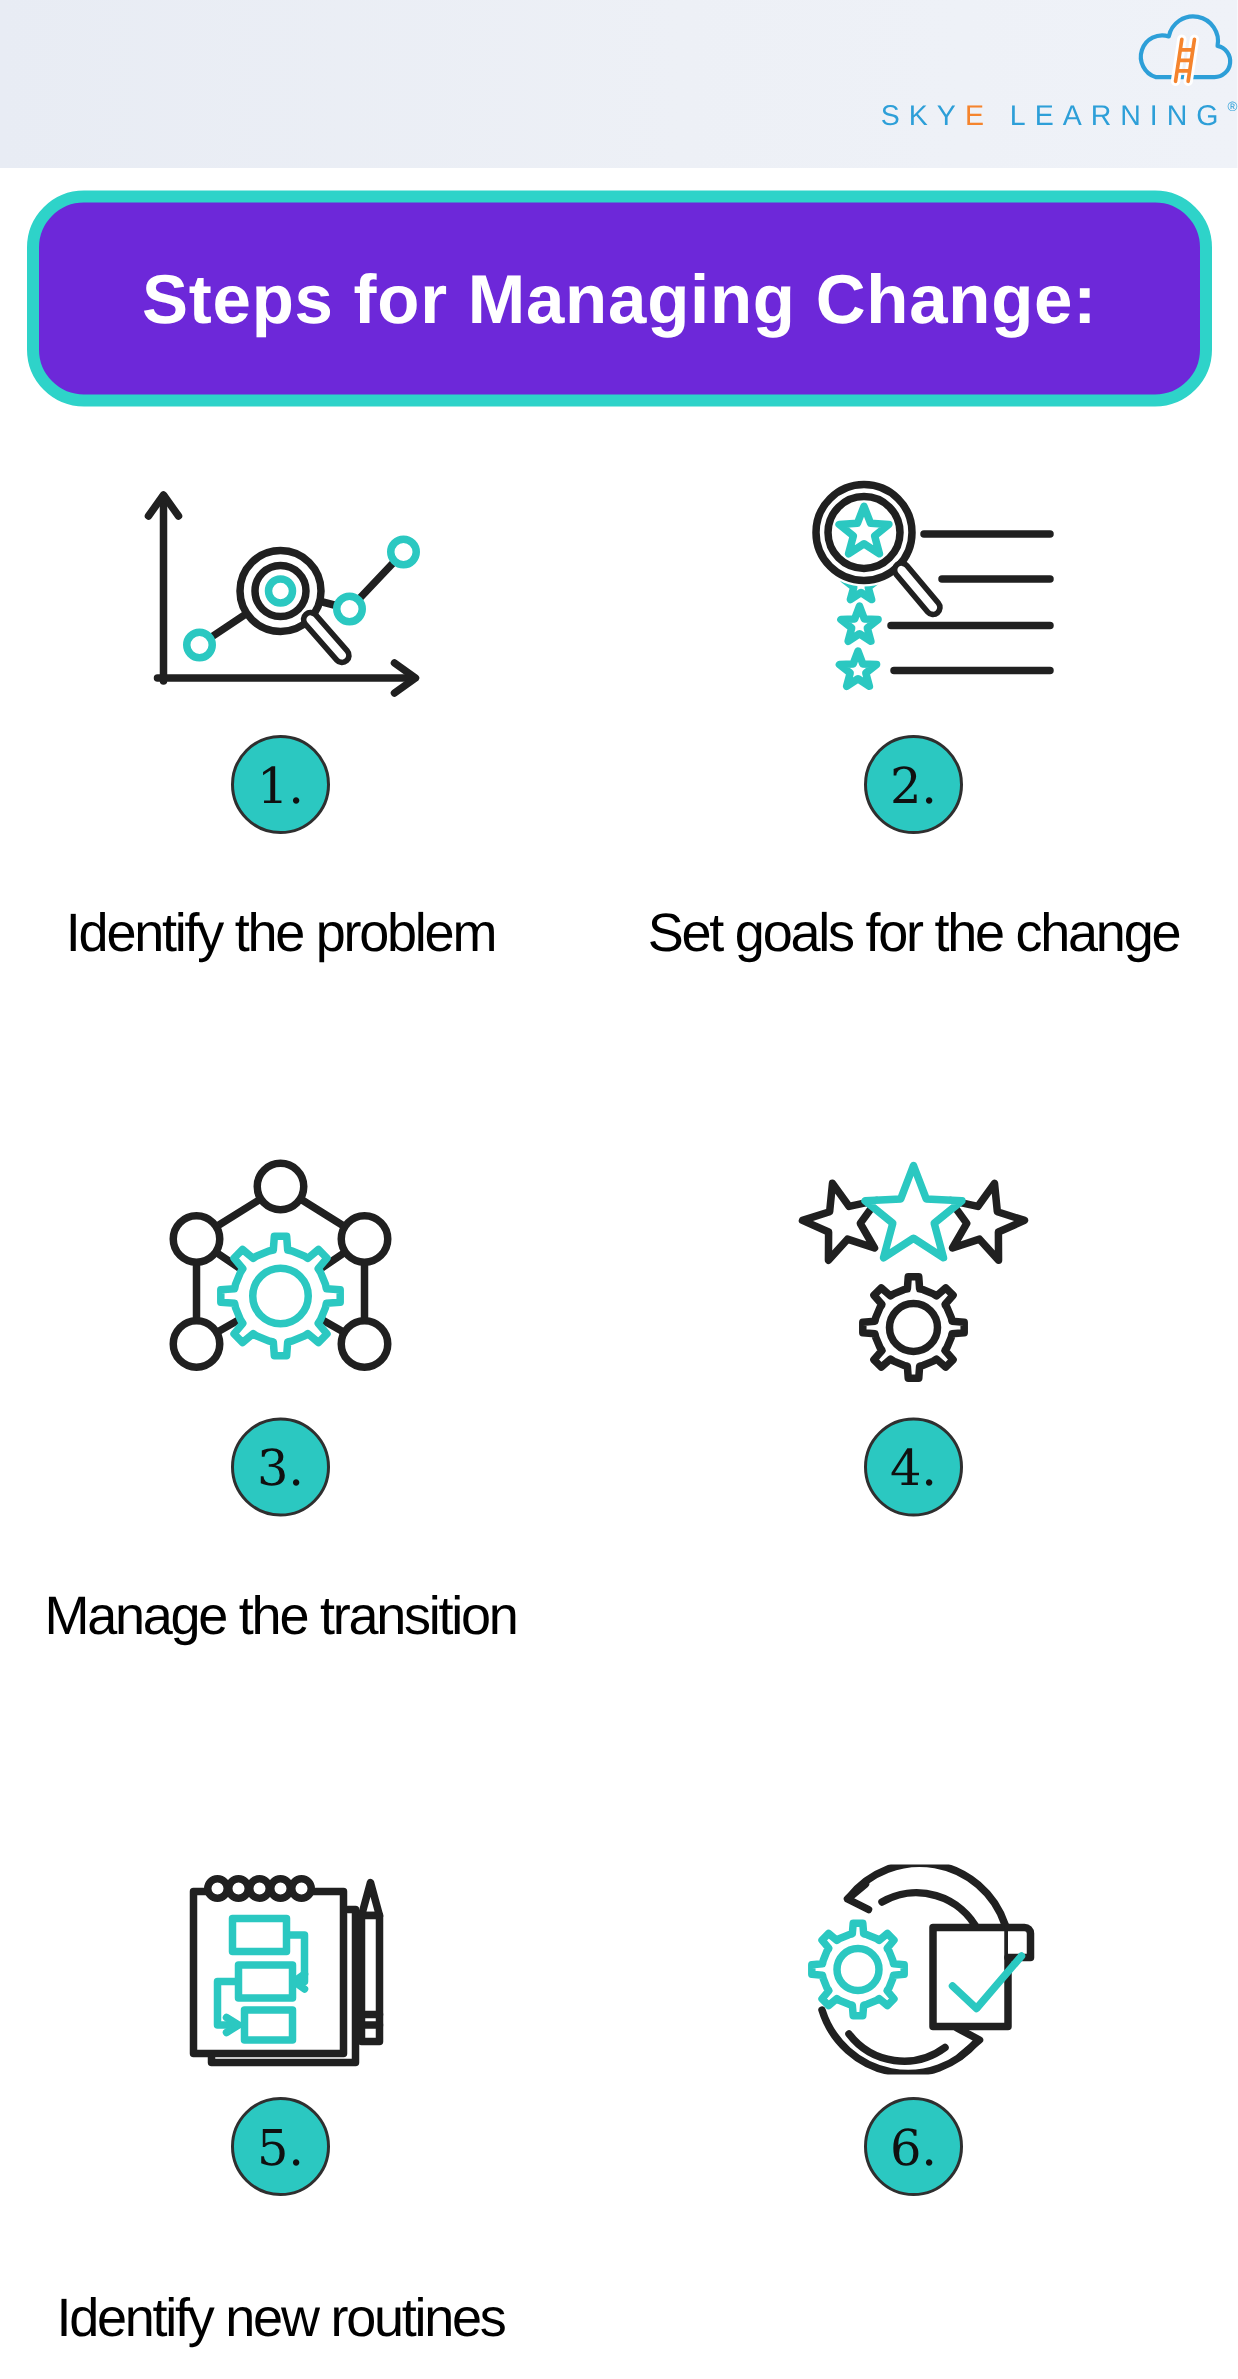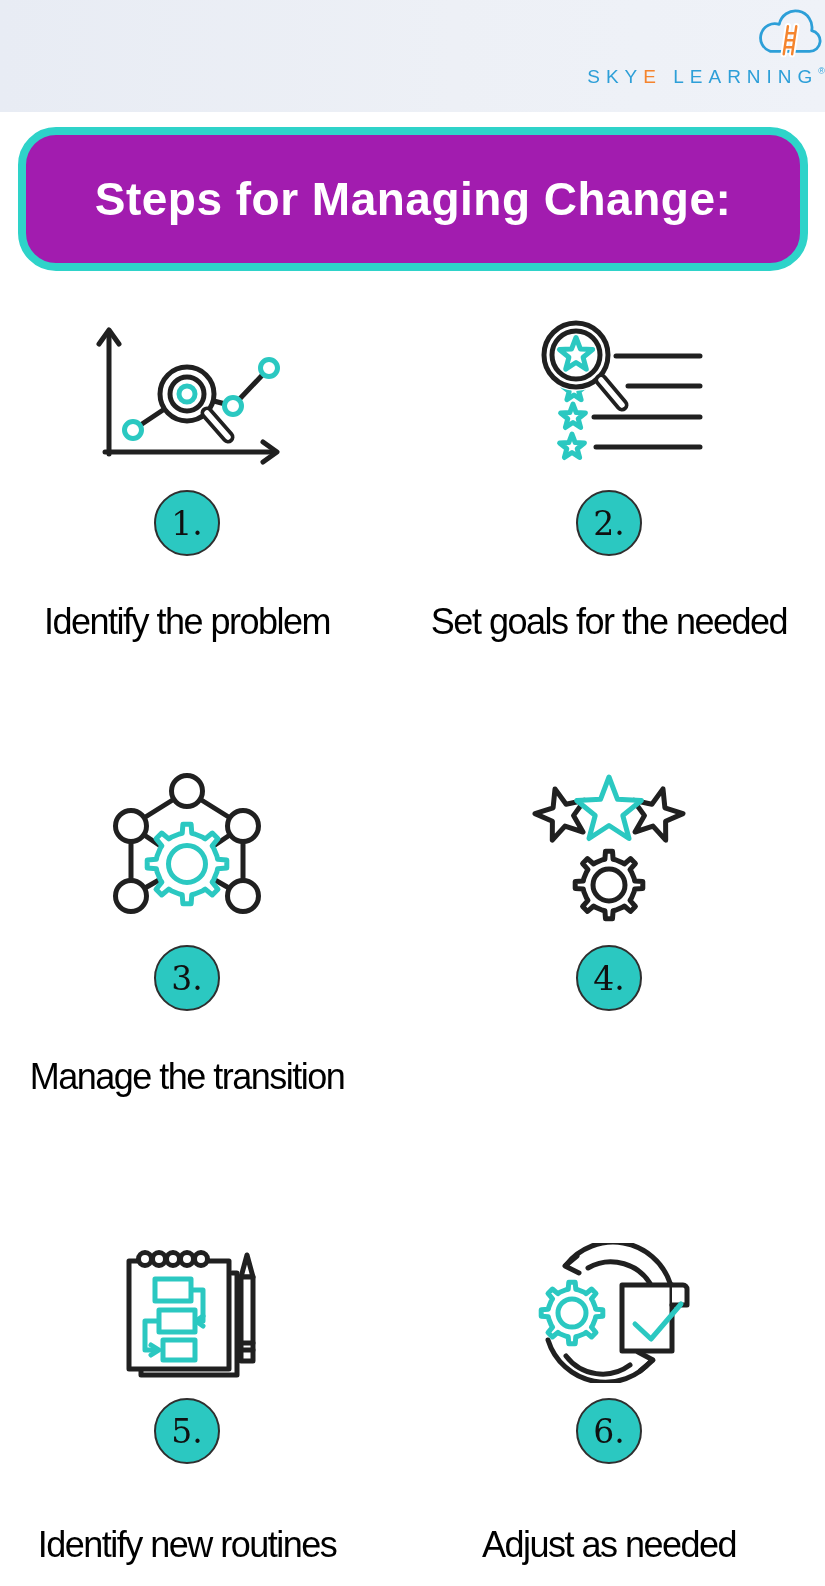--- a/index.html
+++ b/index.html
@@ -10,21 +10,21 @@
   .header{position:absolute;left:0;top:0;width:825px;height:112px;
           background:linear-gradient(90deg,#e8ecf4 0%,#edf0f6 55%,#eff2f8 100%);
           display:flex;flex-direction:column;align-items:flex-end}
   .logo-cloud{margin-top:8px}
   .logo-text{margin-top:2px;font-size:19px;letter-spacing:6px;color:#2d9fd8;white-space:nowrap}
   .logo-text .accent{color:#f5842d}
   .reg{font-size:9px;vertical-align:9px;letter-spacing:0}
 
   
   .banner{position:absolute;left:18px;top:127px;width:790px;height:144px;box-sizing:border-box;
-          background:#a21caf;border:8px solid #2ed3c9;border-radius:38px;
+          background:#6d28d9;border:8px solid #2ed3c9;border-radius:38px;
           display:flex;align-items:center;justify-content:center}
   .banner h1{margin:0;color:#ffffff;font-size:46px;font-weight:bold;letter-spacing:.5px}
 
   
   .step{position:absolute;display:flex;flex-direction:column;align-items:center}
   .c1{left:0;width:374px}
   .c2{left:422px;width:374px}
   .r1{top:318px}.r2{top:769px}.r3{top:1243px}
   .iconbox{display:flex;justify-content:center;align-items:flex-start}
   .r1 .iconbox{height:172px}
@@ -97,21 +97,21 @@
       <path class="t" stroke-width="4" d="M60.0 19.5L64.4 30.9L76.6 31.6L67.1 39.3L70.3 51.2L60.0 44.5L49.7 51.2L52.9 39.3L43.4 31.6L55.6 30.9Z"></path>
       <line x1="85" y1="62" x2="106" y2="87" stroke="#202020" stroke-width="13" stroke-linecap="round"></line>
       <line x1="85" y1="62" x2="106" y2="87" stroke="#fff" stroke-width="5.5" stroke-linecap="round"></line>
       <path class="t w" stroke-width="4" d="M57.0 86.0L60.2 94.6L69.4 95.0L62.2 100.7L64.6 109.5L57.0 104.5L49.4 109.5L51.8 100.7L44.6 95.0L53.8 94.6Z"></path>
       <path class="t w" stroke-width="4" d="M56.0 116.0L59.2 124.6L68.4 125.0L61.2 130.7L63.6 139.5L56.0 134.5L48.4 139.5L50.8 130.7L43.6 125.0L52.8 124.6Z"></path>
     </svg>
   </div>
   <div class="numcircle">
       <span>2.</span>
     </div>
-  <div class="label">Set goals for the needed</div>
+  <div class="label">Set goals for the change</div>
 </div>
 
 <div class="step c1 r2">
   <div class="iconbox">
     <svg width="158" height="150" viewBox="0 0 158 150">
       <path class="k" stroke-width="4" d="M79 22 L23 57 M79 22 L135 57 M23 57 V127 M135 57 V127 M23 57 L79 95 M135 57 L79 95 M23 127 L79 95 M135 127 L79 95"></path>
       <path class="t w" d="M109.0 87.3L109.6 90.2L118.8 90.9L118.8 99.1L109.6 99.8L109.0 102.7L105.7 110.8L104.1 113.2L110.0 120.3L104.3 126.0L97.2 120.1L94.8 121.7L86.7 125.0L83.8 125.6L83.1 134.8L74.9 134.8L74.2 125.6L71.3 125.0L63.2 121.7L60.8 120.1L53.7 126.0L48.0 120.3L53.9 113.2L52.3 110.8L49.0 102.7L48.4 99.8L39.2 99.1L39.2 90.9L48.4 90.2L49.0 87.3L52.3 79.2L53.9 76.8L48.0 69.7L53.7 64.0L60.8 69.9L63.2 68.3L71.3 65.0L74.2 64.4L74.9 55.2L83.1 55.2L83.8 64.4L86.7 65.0L94.8 68.3L97.2 69.9L104.3 64.0L110.0 69.7L104.1 76.8L105.7 79.2Z"></path>
       <circle class="t w" cx="79" cy="95" r="18.5"></circle>
       <circle class="k w" cx="79" cy="22" r="15.5" stroke-width="4.5"></circle>
       <circle class="k w" cx="23" cy="57" r="15.5" stroke-width="4.5"></circle>
@@ -179,14 +179,13 @@
       <path class="t w" d="M71.2 64.0L71.7 66.2L78.8 66.8L78.8 73.2L71.7 73.8L71.2 76.0L68.7 82.2L67.4 84.1L72.0 89.6L67.6 94.0L62.1 89.4L60.2 90.7L54.0 93.2L51.8 93.7L51.2 100.8L44.8 100.8L44.2 93.7L42.0 93.2L35.8 90.7L33.9 89.4L28.4 94.0L24.0 89.6L28.6 84.1L27.3 82.2L24.8 76.0L24.3 73.8L17.2 73.2L17.2 66.8L24.3 66.2L24.8 64.0L27.3 57.8L28.6 55.9L24.0 50.4L28.4 46.0L33.9 50.6L35.8 49.3L42.0 46.8L44.2 46.3L44.8 39.2L51.2 39.2L51.8 46.3L54.0 46.8L60.2 49.3L62.1 50.6L67.6 46.0L72.0 50.4L67.4 55.9L68.7 57.8Z"></path>
       <circle class="t w" cx="48" cy="70" r="14"></circle>
       <rect class="k w" x="98" y="42" width="50" height="66" stroke-width="4.5"></rect>
       <path class="k w" stroke-width="4.5" d="M148 42 h11 a4 4 0 0 1 4 4 v16 h-15"></path>
       <path class="t" stroke-width="6" d="M111 81 L127 96 L157 61"></path>
     </svg>
   </div>
   <div class="numcircle">
       <span>6.</span>
     </div>
-  <div class="label">Adjust as needed</div>
 </div>
 
 </body></html>

